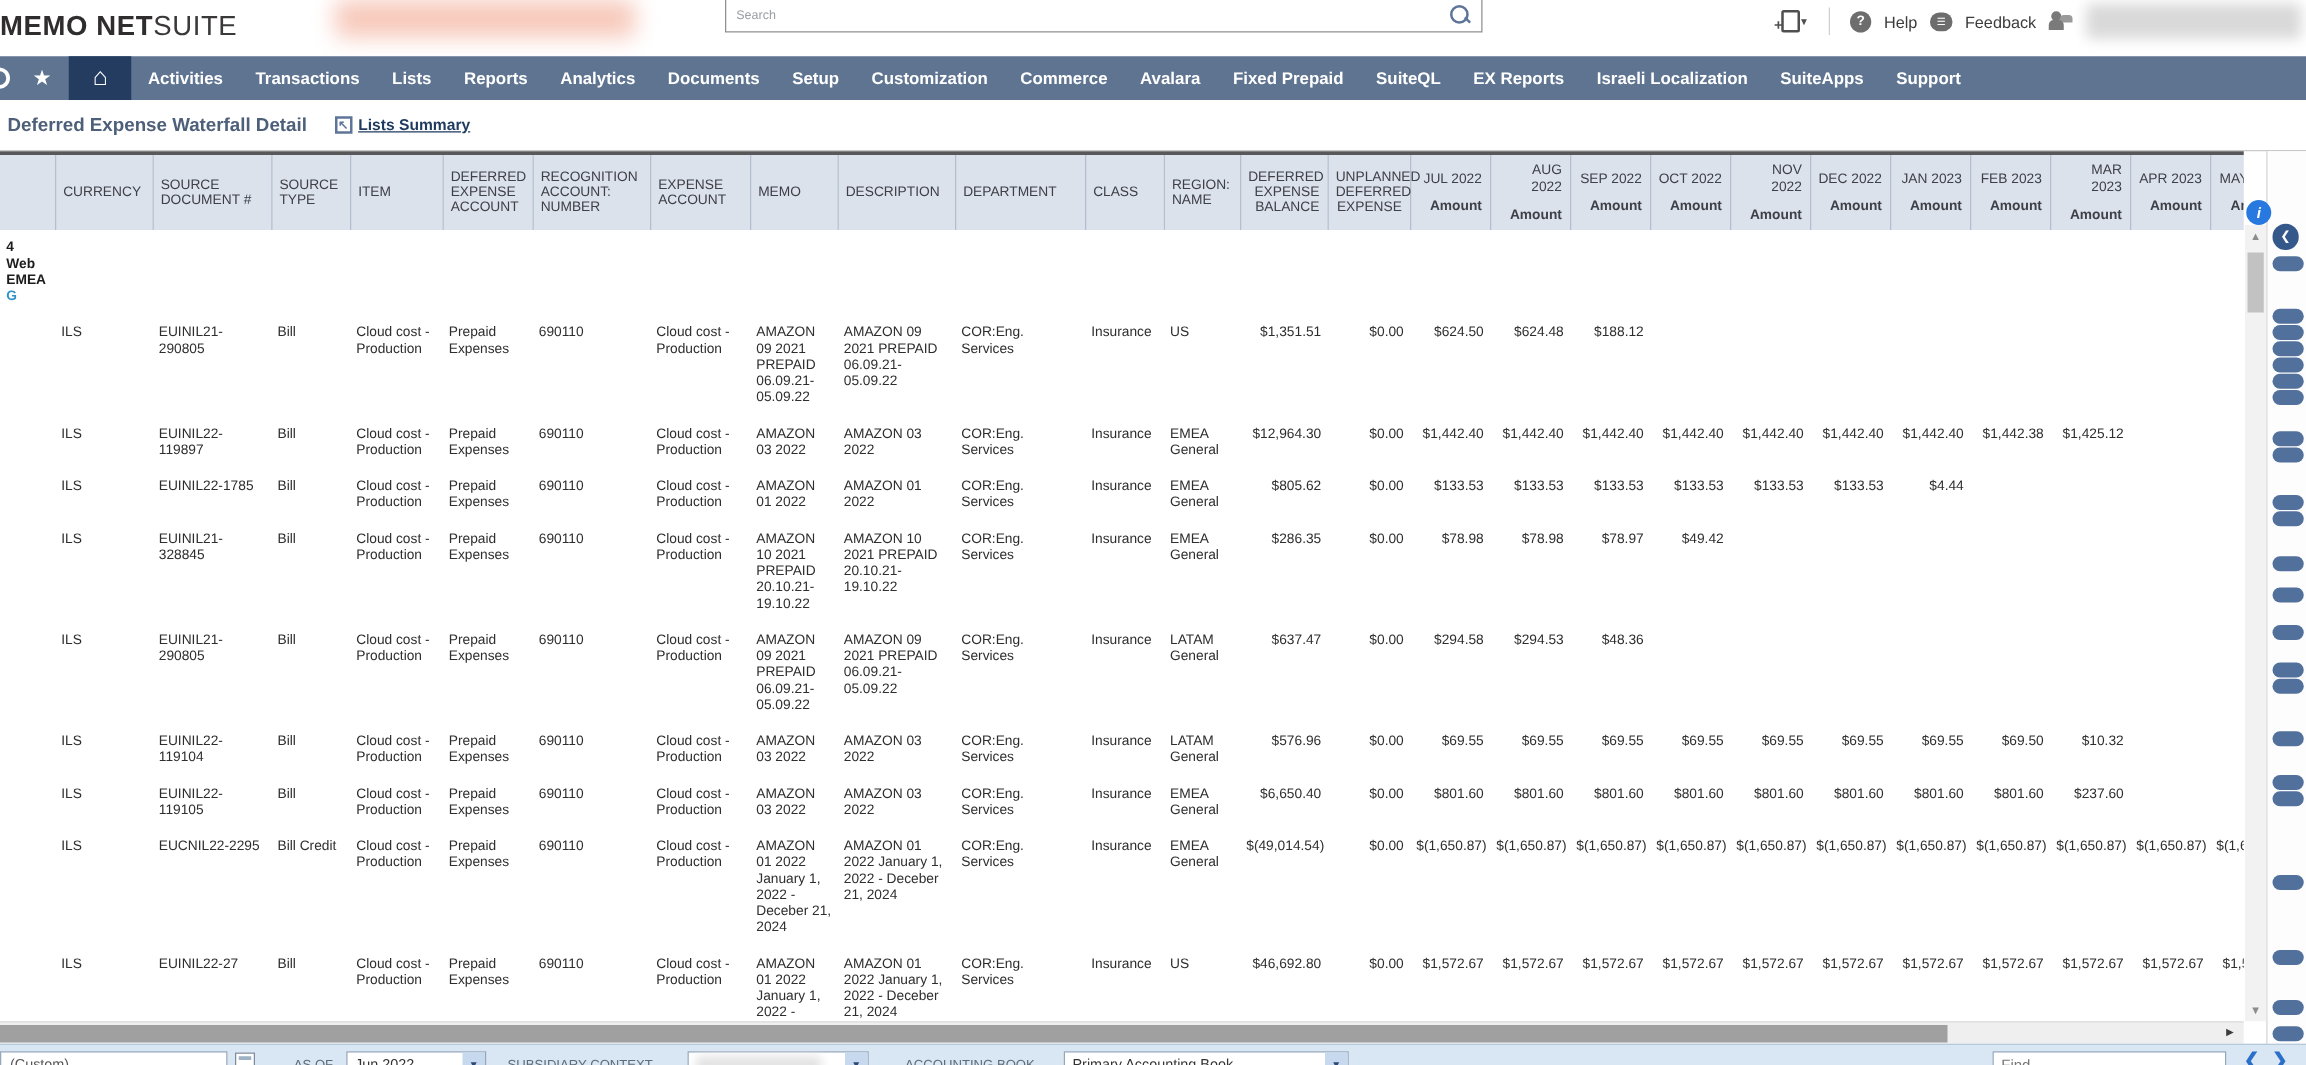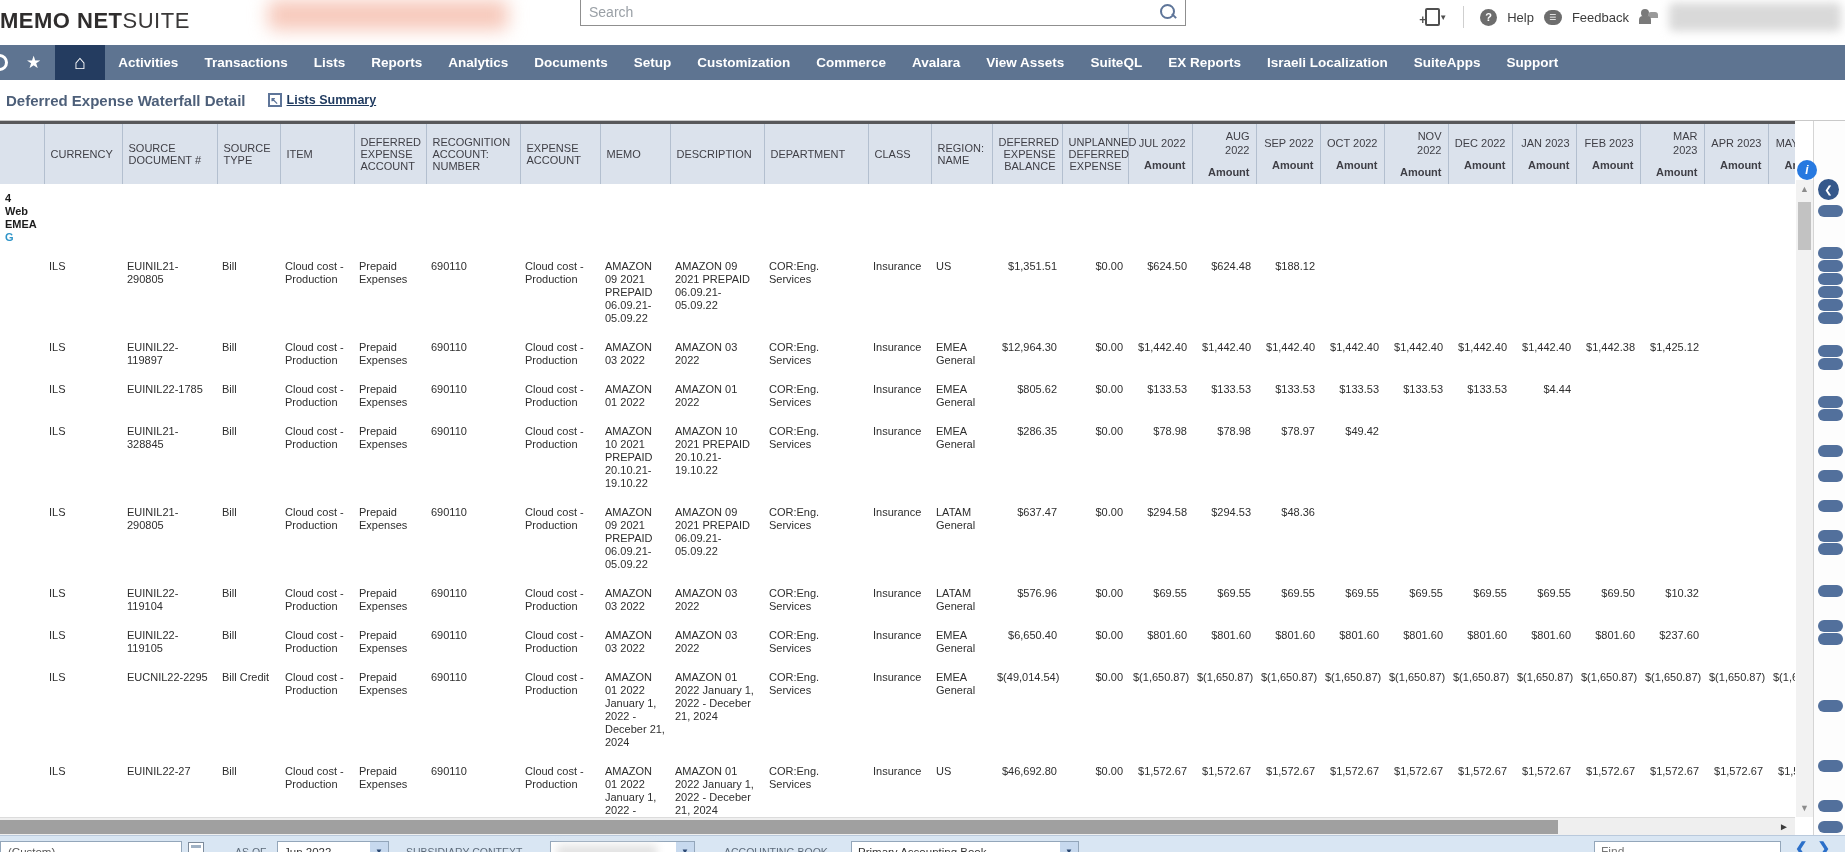--- a/index.html
+++ b/index.html
@@ -6,21 +6,21 @@
   html,body { width:1845px; height:852px; overflow:hidden; background:#fff;
     font-family:"Liberation Sans", sans-serif; position:relative; }
 
   
   .topbar { position:absolute; left:0; top:0; width:1845px; height:45px; background:#fff; }
   .logo { position:absolute; left:0px; top:8px; font-size:22px; color:#2f2d2d; letter-spacing:.5px; white-space:nowrap; }
   .logo b { font-weight:bold; }
   .logo .lt { font-weight:normal; color:#3a3838; }
   .blur-pink { position:absolute; left:268px; top:0; width:240px; height:30px; background:#f7c9bb; filter:blur(9px); border-radius:6px; }
   .searchbox { position:absolute; left:580px; top:-2px; width:606px; height:28px; border:1px solid #8f8f8f; background:#fff; display:flex; align-items:center; }
-  .searchbox input { flex:1; border:none; outline:none; font-size:14px; color:#444; padding:0 8px; font-family:"Liberation Sans",sans-serif; background:transparent; }
+  .searchbox input { flex:1; border:none; outline:none; font-size:10px; color:#444; padding:0 8px; font-family:"Liberation Sans",sans-serif; background:transparent; }
   .searchbox input::placeholder { color:#9aa0a6; }
   .mag { position:relative; width:18px; height:18px; margin-right:8px; }
   .mag::before { content:""; position:absolute; left:1px; top:1px; width:11px; height:11px; border:2px solid #5e7599; border-radius:50%; }
   .mag::after { content:""; position:absolute; left:12px; top:12px; width:6px; height:2px; background:#5e7599; transform:rotate(45deg); }
   .top-right { position:absolute; right:0; top:0; height:34px; display:flex; align-items:center; gap:10px; padding-right:4px; }
   .roles-ic { position:relative; width:26px; height:20px; }
   .roles-ic::before { content:""; position:absolute; left:6px; top:1px; width:11px; height:14px; border:2px solid #4f4f4f; border-radius:2px; background:#fff; }
   .roles-ic::after { content:"+"; position:absolute; left:0px; top:6px; font-size:12px; font-weight:bold; color:#4f4f4f; }
   .roles-caret { font-size:8px; color:#4f4f4f; margin-left:-6px; }
   .vdiv { width:1px; height:22px; background:#cfcfcf; margin:0 6px; }
@@ -126,21 +126,21 @@
       <div class="nav-item">Activities</div>
       <div class="nav-item">Transactions</div>
       <div class="nav-item">Lists</div>
       <div class="nav-item">Reports</div>
       <div class="nav-item">Analytics</div>
       <div class="nav-item">Documents</div>
       <div class="nav-item">Setup</div>
       <div class="nav-item">Customization</div>
       <div class="nav-item">Commerce</div>
       <div class="nav-item">Avalara</div>
-      <div class="nav-item">View Assets</div>
+      <div class="nav-item">Fixed Prepaid</div>
       <div class="nav-item">SuiteQL</div>
       <div class="nav-item">EX Reports</div>
       <div class="nav-item">Israeli Localization</div>
       <div class="nav-item">SuiteApps</div>
       <div class="nav-item">Support</div>
     </div>
 </div>
 
 <div class="titlebar">
   <div class="page-title">Deferred Expense Waterfall Detail</div>

